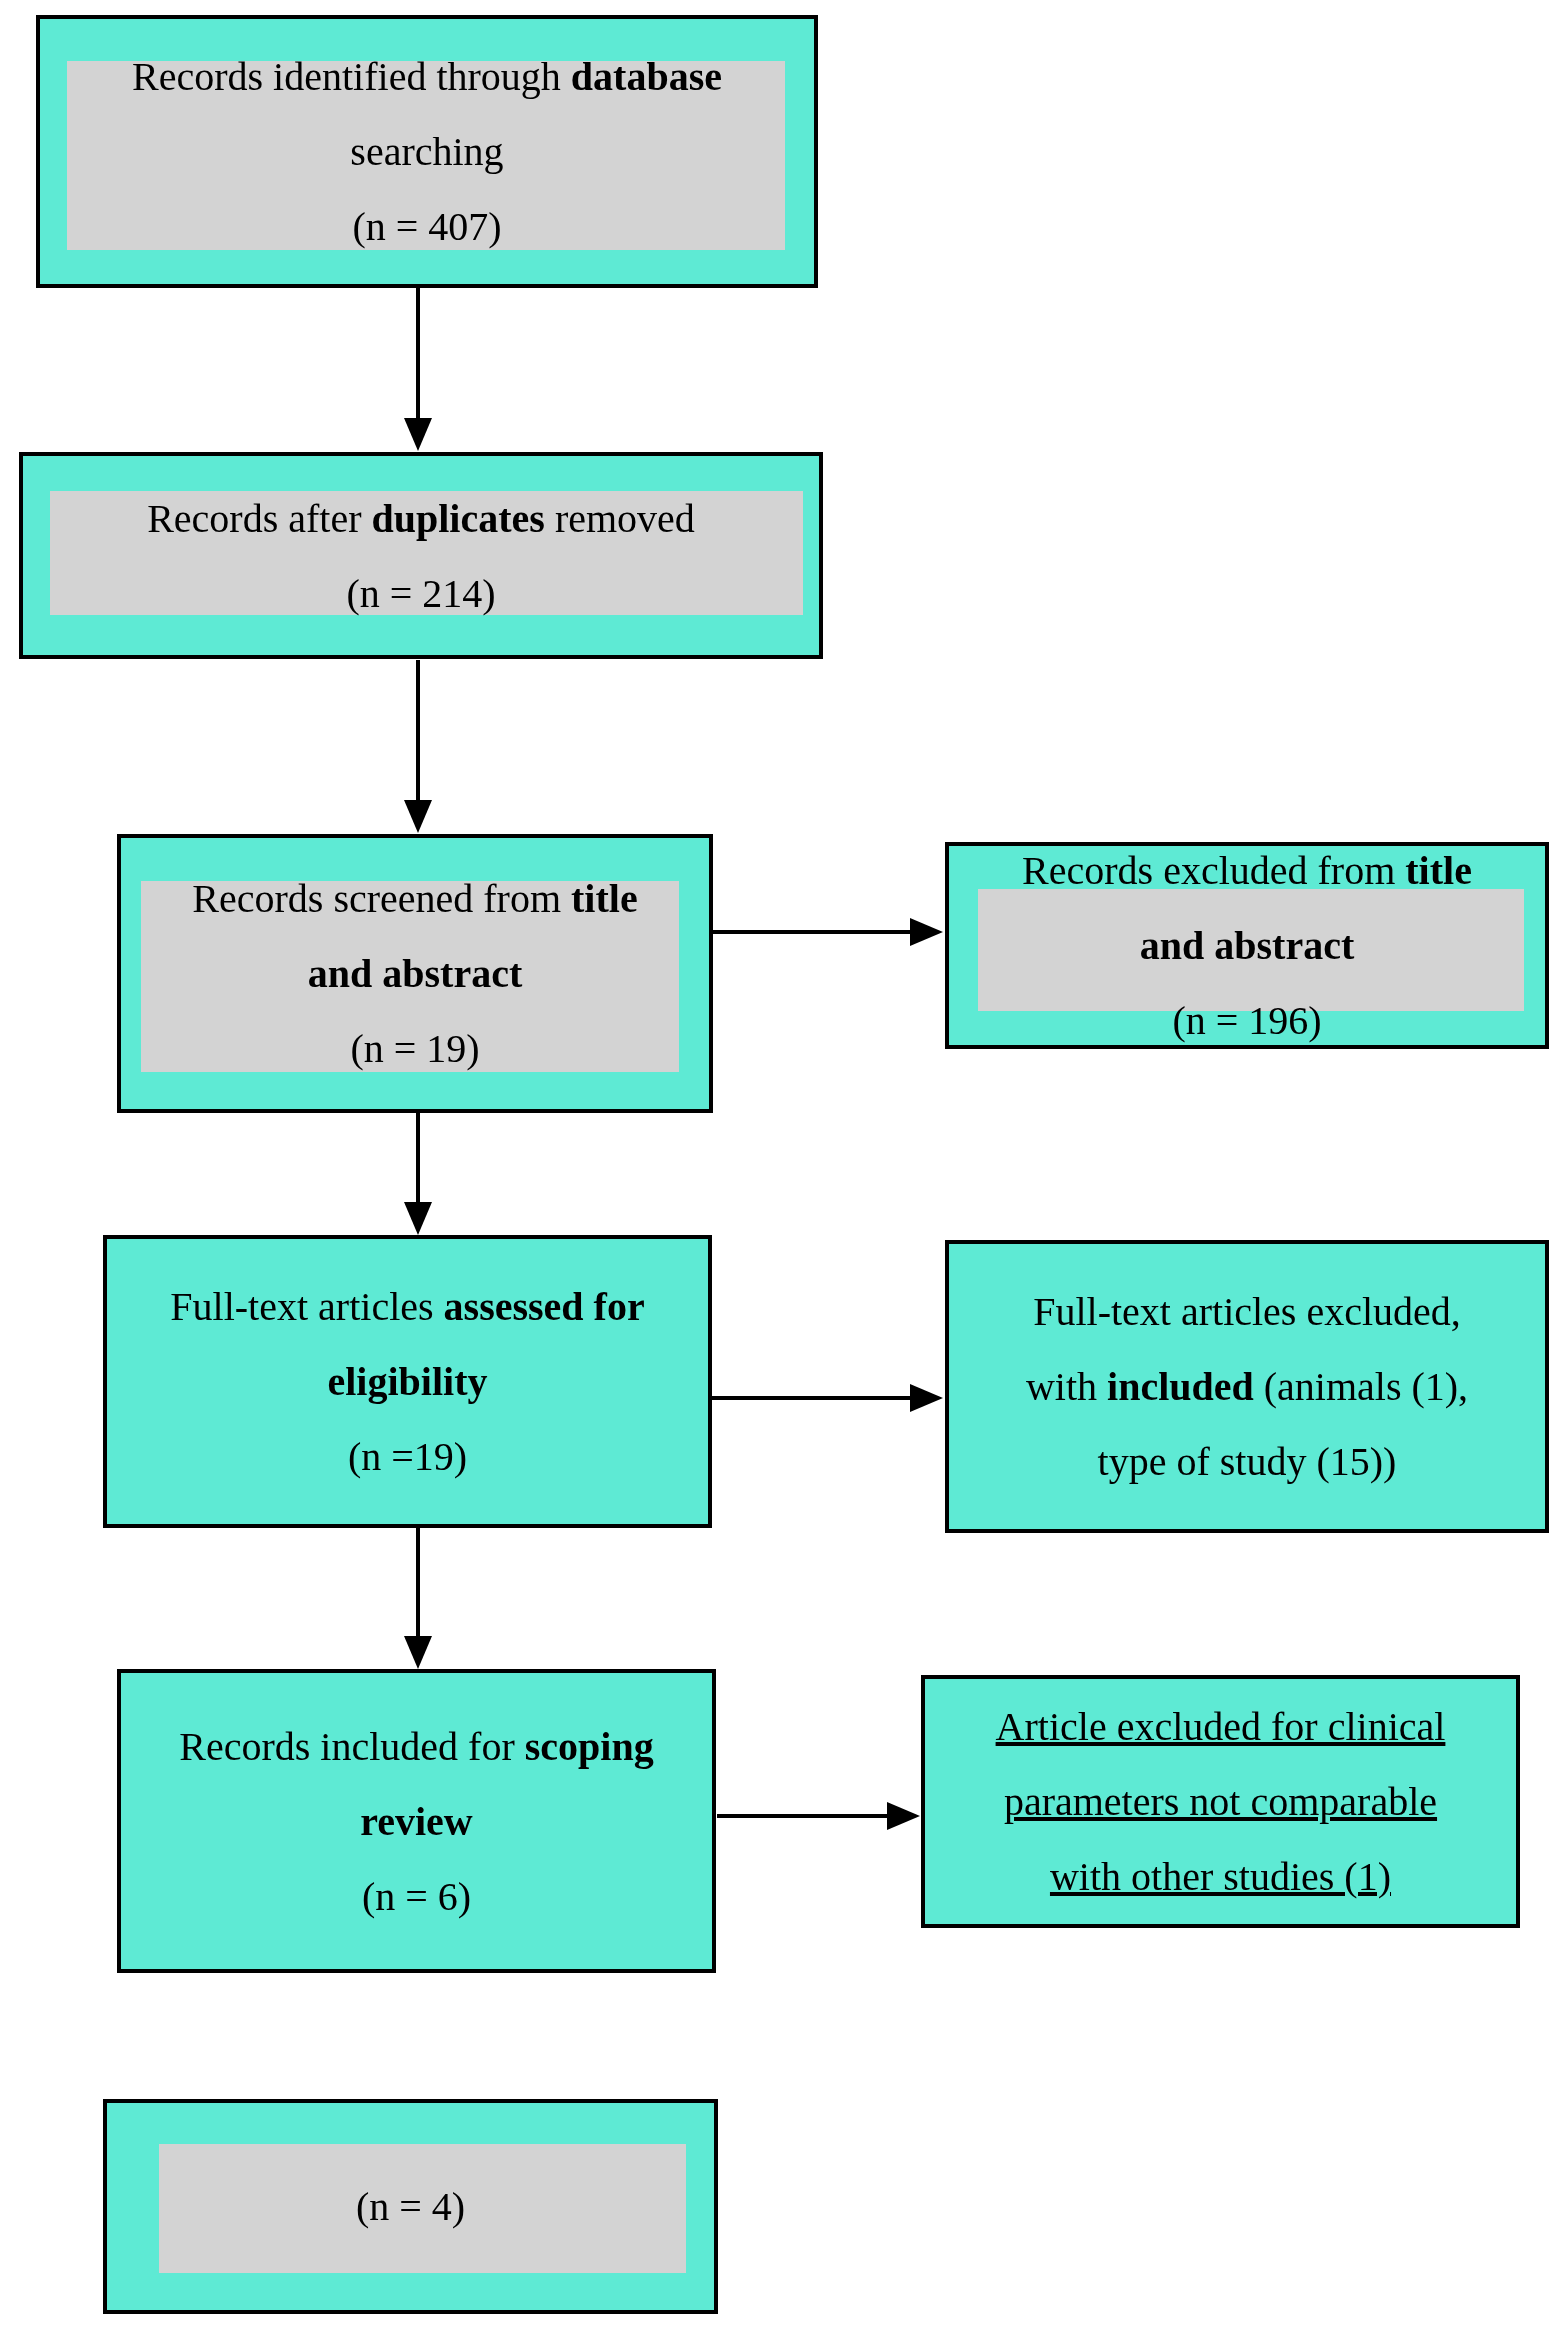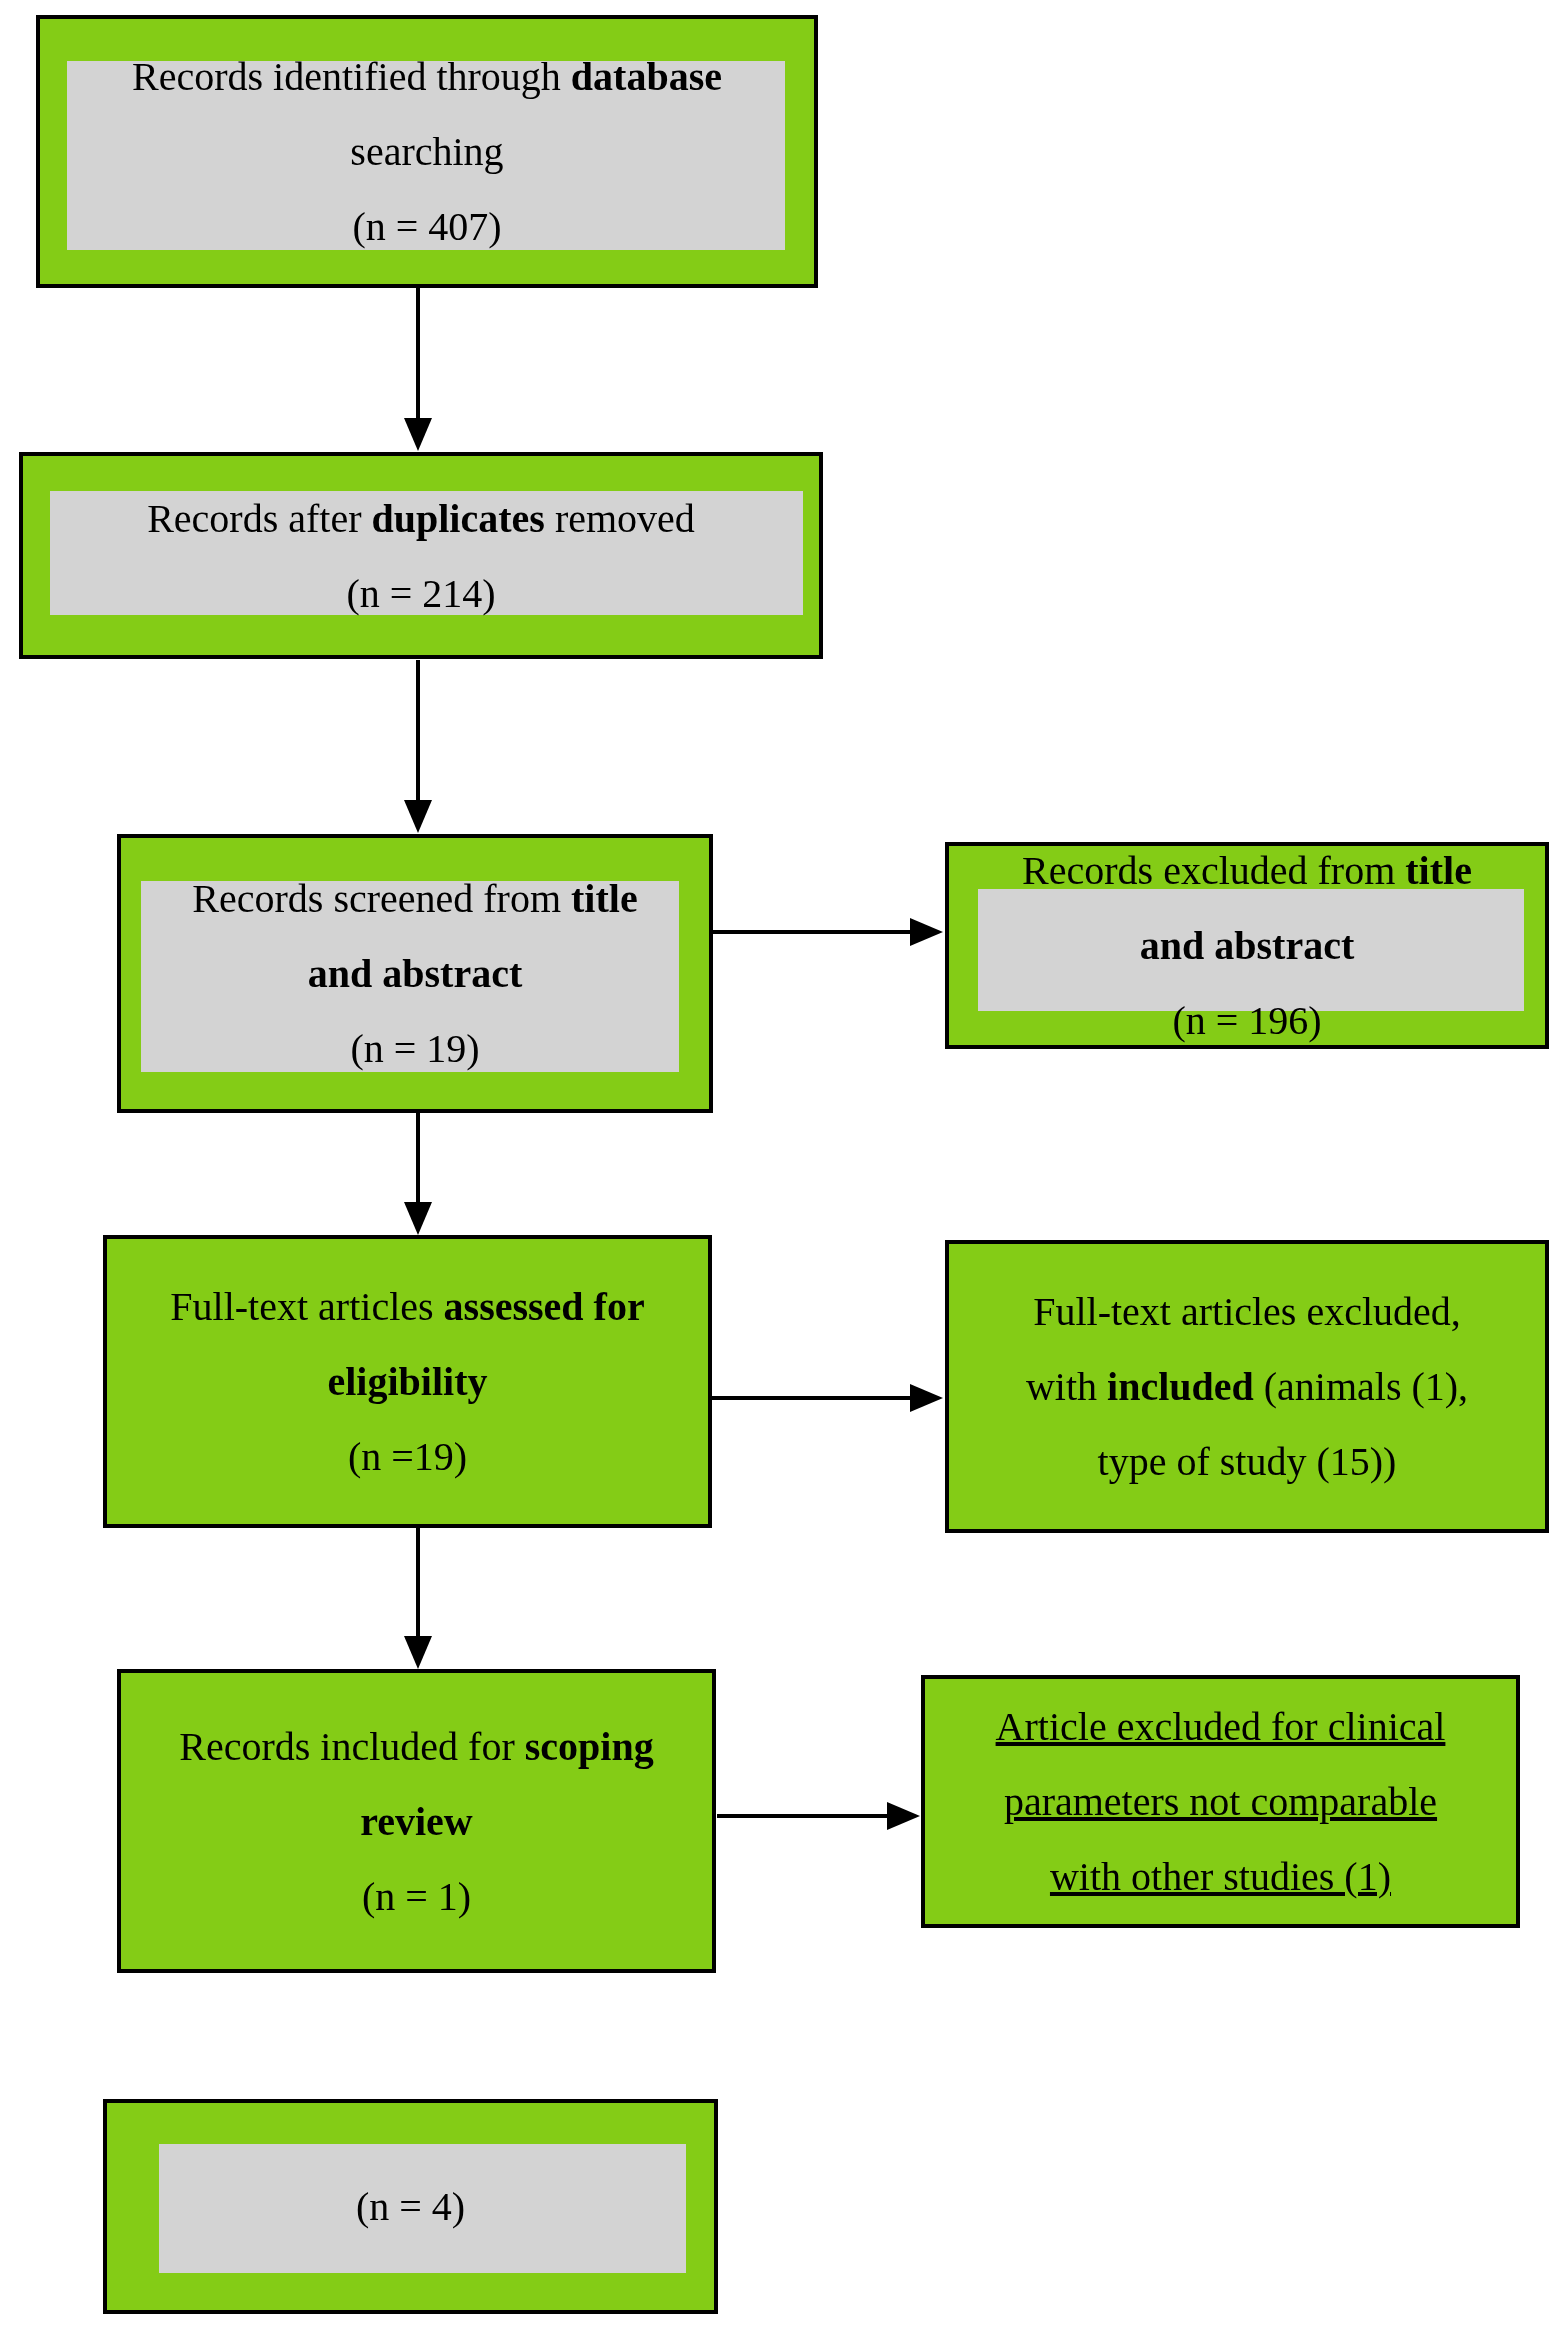--- a/index.html
+++ b/index.html
@@ -1,20 +1,20 @@
 <!DOCTYPE html>
 <html style="font-size:8.4px"><head>
 <meta charset="utf-8">
 <style>
   html,body{margin:0;padding:0;background:#ffffff;}
   body{width:1566px;height:2330px;position:relative;
        font-family:"Liberation Serif","DejaVu Serif",serif;}
   .canvas{position:absolute;left:0;top:0;width:1566px;height:2330px;background:#ffffff;}
 
-  .box{position:absolute;box-sizing:border-box;border:4.7px solid #000;background:#84cc16;
+  .box{position:absolute;box-sizing:border-box;border:4.7px solid #000;background:#5eead4;
        display:flex;align-items:center;justify-content:center;text-align:center;}
   .gray{position:absolute;z-index:0;}
   .lines{position:relative;z-index:1;font-size:40px;line-height:75px;color:#000;}
   .lines .bold{font-weight:bold;}
 
   
   .b1 {left:36px;  top:14.8px;   width:782px; height:273px;}
   .b2 {left:19px;  top:452px;  width:804px; height:207px;}
   .b3 {left:117px; top:834px; width:596px; height:279px;justify-content:center;}
   .b3r{left:945px;top:842px; width:604px; height:207px;}
@@ -133,21 +133,21 @@
 
   <div class="arrow a4">
     <div class="vline"></div>
     <div class="vhead"></div>
   </div>
 
   <div class="box b5">
     <div class="lines">
         <div class="line"><span>Records included for </span><span class="bold">scoping</span></div>
         <div class="line"><span class="bold">review</span></div>
-        <div class="line"><span>(n = 1)</span></div>
+        <div class="line"><span>(n = 6)</span></div>
       </div>
   </div>
 
   <div class="arrow h5">
     <div class="hline"></div>
     <div class="hhead"></div>
   </div>
 
   <div class="box b5r">
     <div class="lines">

